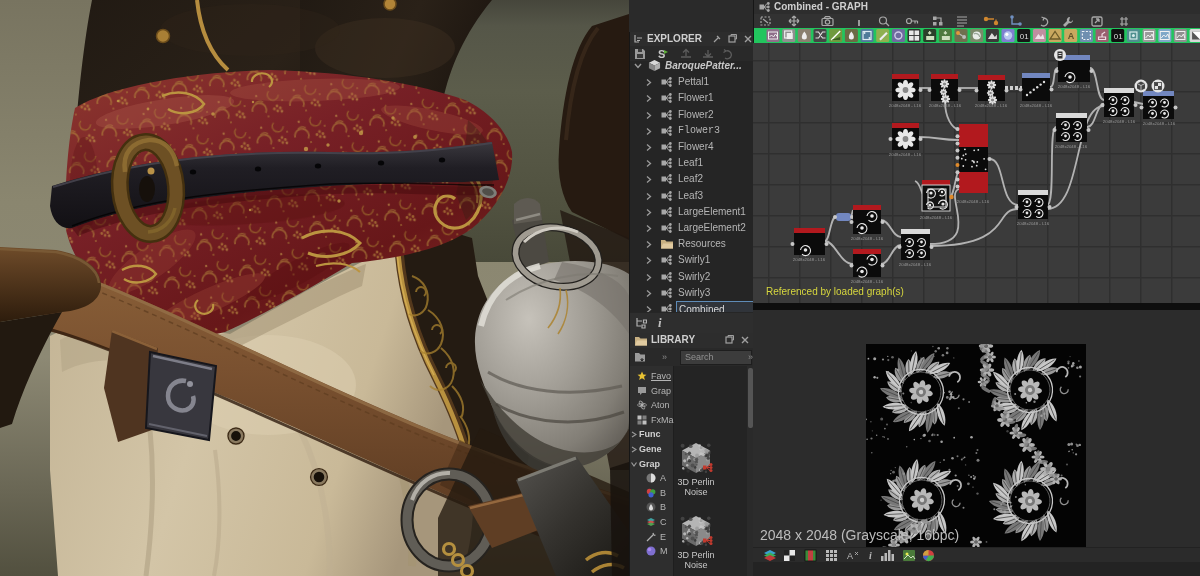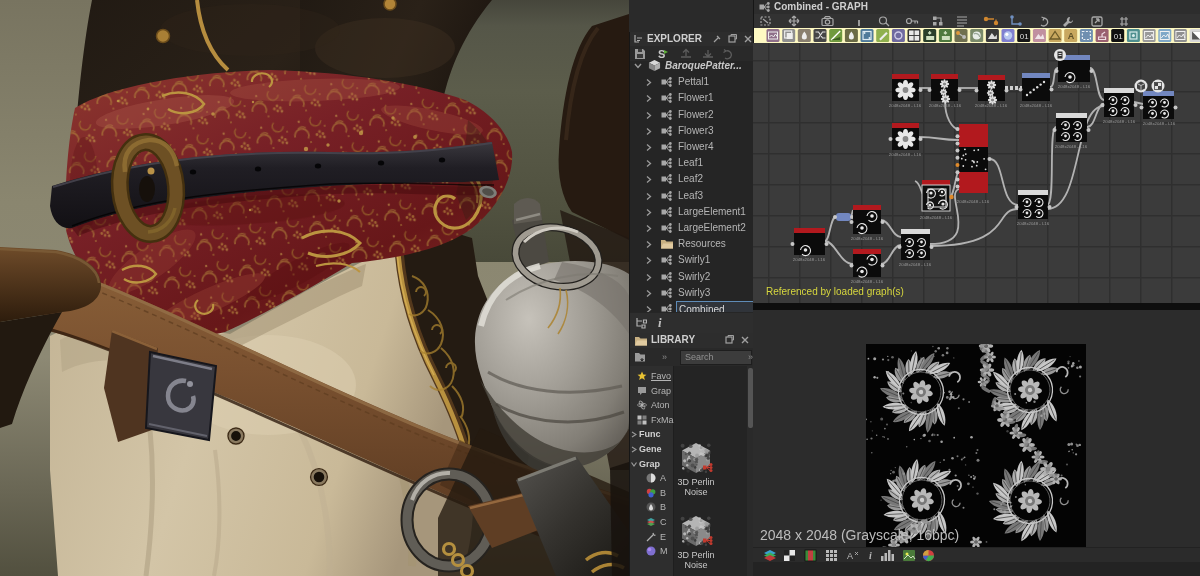--- a/index.html
+++ b/index.html
@@ -307,21 +307,21 @@
       </div>
       <div class="row" style="left:0;top:75px;width:124px;">
         <svg style="position:absolute;left:16px;top:5px" width="6" height="7" viewBox="0 0 6 7">
           <path d="M1,0.5 L4.5,3.5 L1,6.5" stroke="#9a9a9a" stroke-width="1.3" fill="none"></path>
         </svg>
         <svg style="position:absolute;left:31px;top:2px" width="12" height="12">
           <use href="#i-node"></use>
         </svg>
         <span style="position:absolute;left:48px;">Flower2</span>
       </div>
-      <div class="row" style="left:0;top:91px;width:124px;">
+      <div class="row" style="left:0;top:91px;width:124px;font-family:Liberation Mono, monospace;">
         <svg style="position:absolute;left:16px;top:5px" width="6" height="7" viewBox="0 0 6 7">
           <path d="M1,0.5 L4.5,3.5 L1,6.5" stroke="#9a9a9a" stroke-width="1.3" fill="none"></path>
         </svg>
         <svg style="position:absolute;left:31px;top:2px" width="12" height="12">
           <use href="#i-node"></use>
         </svg>
         <span style="position:absolute;left:48px;">Flower3</span>
       </div>
       <div class="row" style="left:0;top:107px;width:124px;">
         <svg style="position:absolute;left:16px;top:5px" width="6" height="7" viewBox="0 0 6 7">
@@ -717,21 +717,21 @@
           </g>
           <g stroke="#a8a8a8" stroke-width="1.3" fill="none">
             <path d="M284,3 a4,4 0 1 1 -3,7 M284,3 l-2.5,-1 M284,3 l-1,2.5"></path>
             <path d="M310,2 a3,3 0 0 0 -3,4 l-4,4 l2,2 l4,-4 a3,3 0 0 0 4,-3 l-2,2 l-2,-1 Z" fill="#a8a8a8" stroke="none"></path>
             <rect x="332" y="2" width="10" height="9" rx="1.5"></rect>
             <path d="M335,8 l4,-4 M339,4 v3 M339,4 h-3"></path>
             <path d="M360,4 h8 M360,9 h8 M362,2 v9 M366,2 v9" stroke-width="1.2"></path>
           </g>
         </svg>
       </div>
-      <div class="abs" style="left:0;top:28px;width:447px;height:15px;background:#fef9c3;border-bottom:1px solid #222;">
+      <div class="abs" style="left:0;top:28px;width:447px;height:15px;background:#22c55e;border-bottom:1px solid #222;">
         <svg class="abs" style="left:0;top:0" width="447" height="15" viewBox="0 0 447 15">
           <rect x="12.5" y="1" width="13" height="13" rx="1.5" fill="#8f6f8a"></rect>
           <rect x="14.5" y="4" width="9" height="7" fill="none" stroke="#eee" stroke-width="1"></rect>
           <path d="M15.5,9 l2,-2 l2,2 l2,-3 l2,3" stroke="#eee" stroke-width="1" fill="none"></path>
           <rect x="28.2" y="1" width="13" height="13" rx="1.5" fill="#8f8f8f"></rect>
           <rect x="30.67" y="3" width="7" height="7" fill="none" stroke="#eee" stroke-width="1.2"></rect>
           <rect x="32.67" y="5" width="6" height="6" fill="#eee"></rect>
           <rect x="43.8" y="1" width="13" height="13" rx="1.5" fill="#8a8070"></rect>
           <path d="M50.34,3.5 C52.34,6 52.84,8 52.84,9 a2.5,2.5 0 1 1 -5,0 C47.84,8 48.34,6 50.34,3.5 Z" fill="#eee"></path>
           <rect x="59.5" y="1" width="13" height="13" rx="1.5" fill="#454545"></rect>

